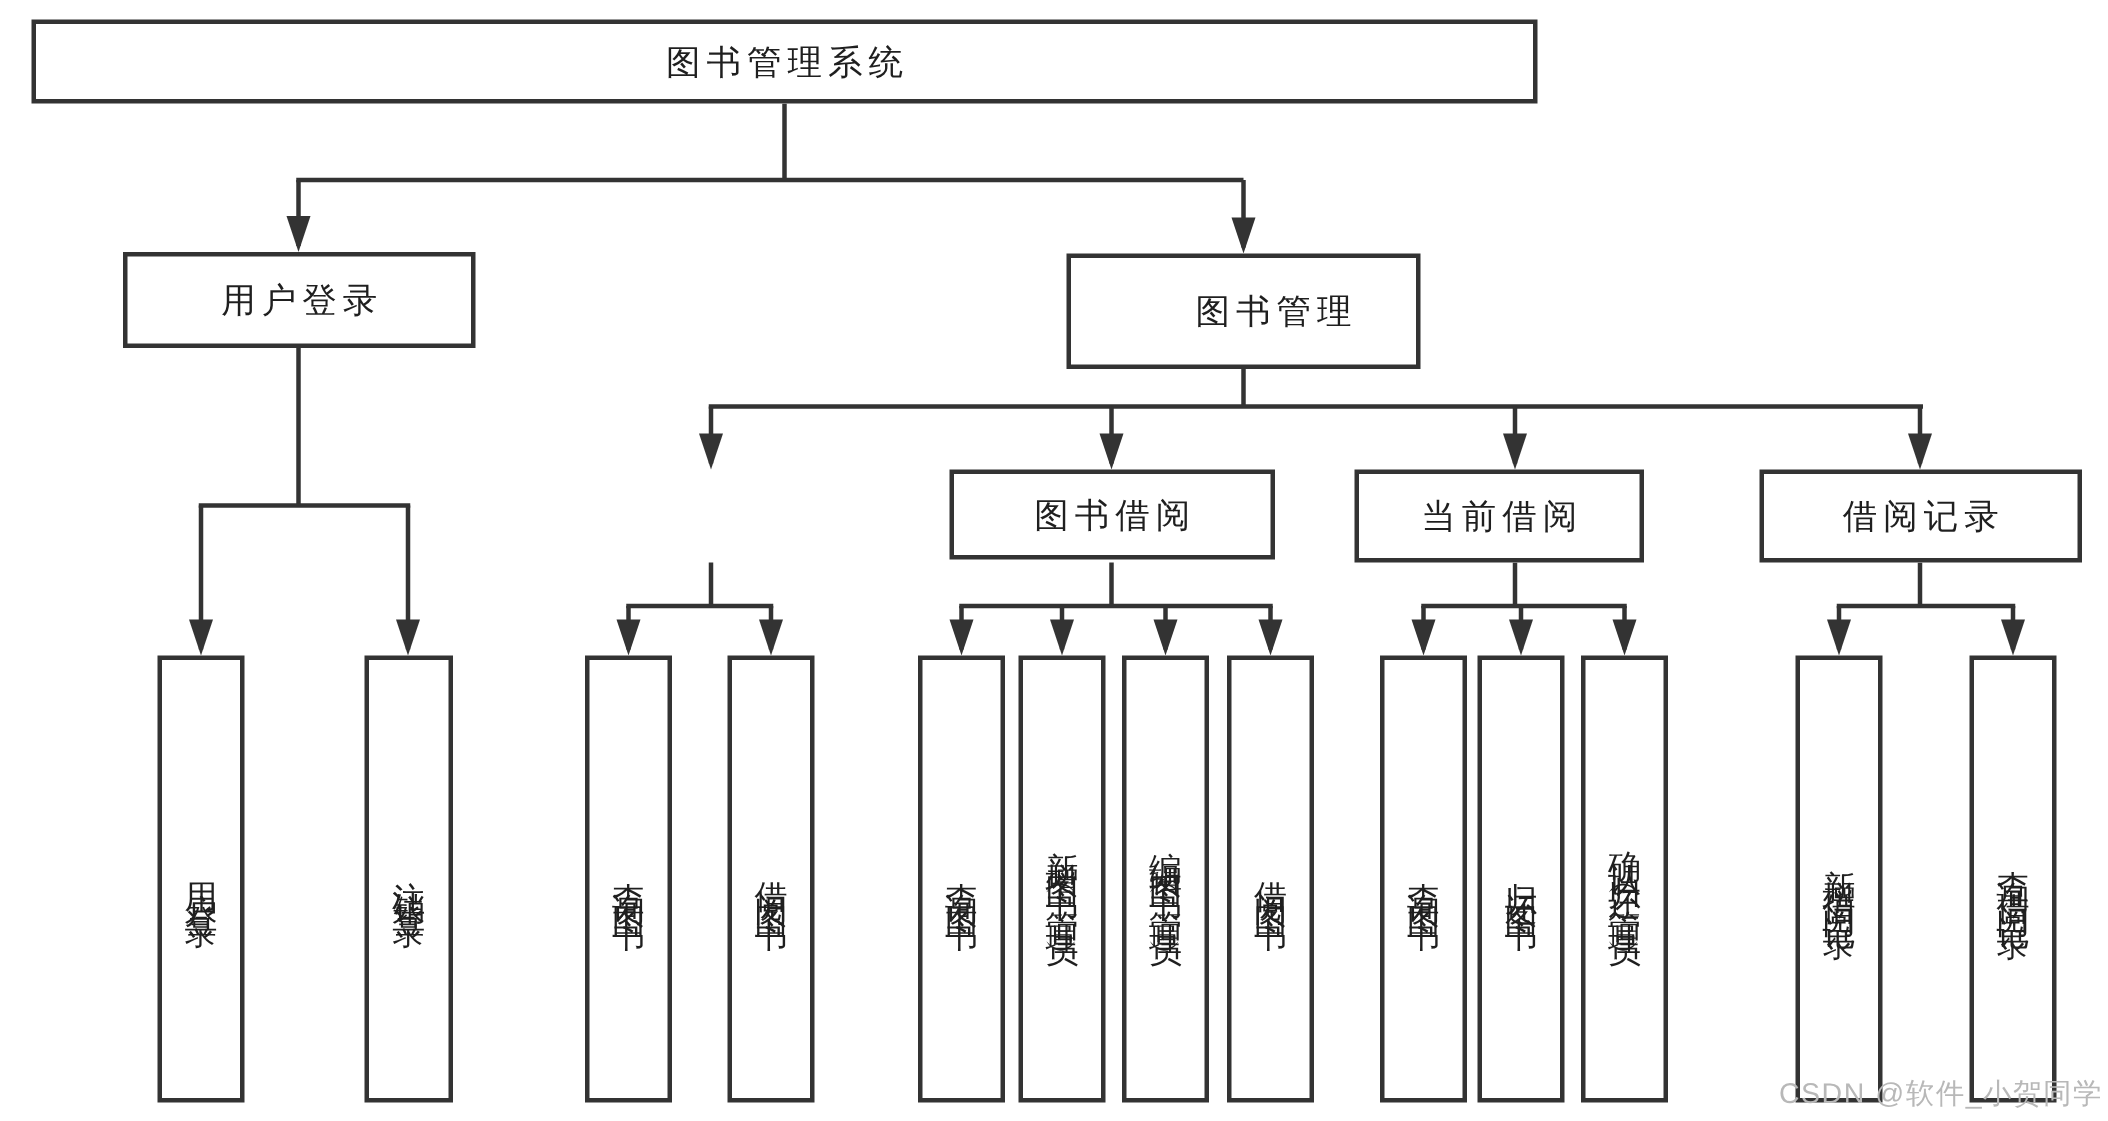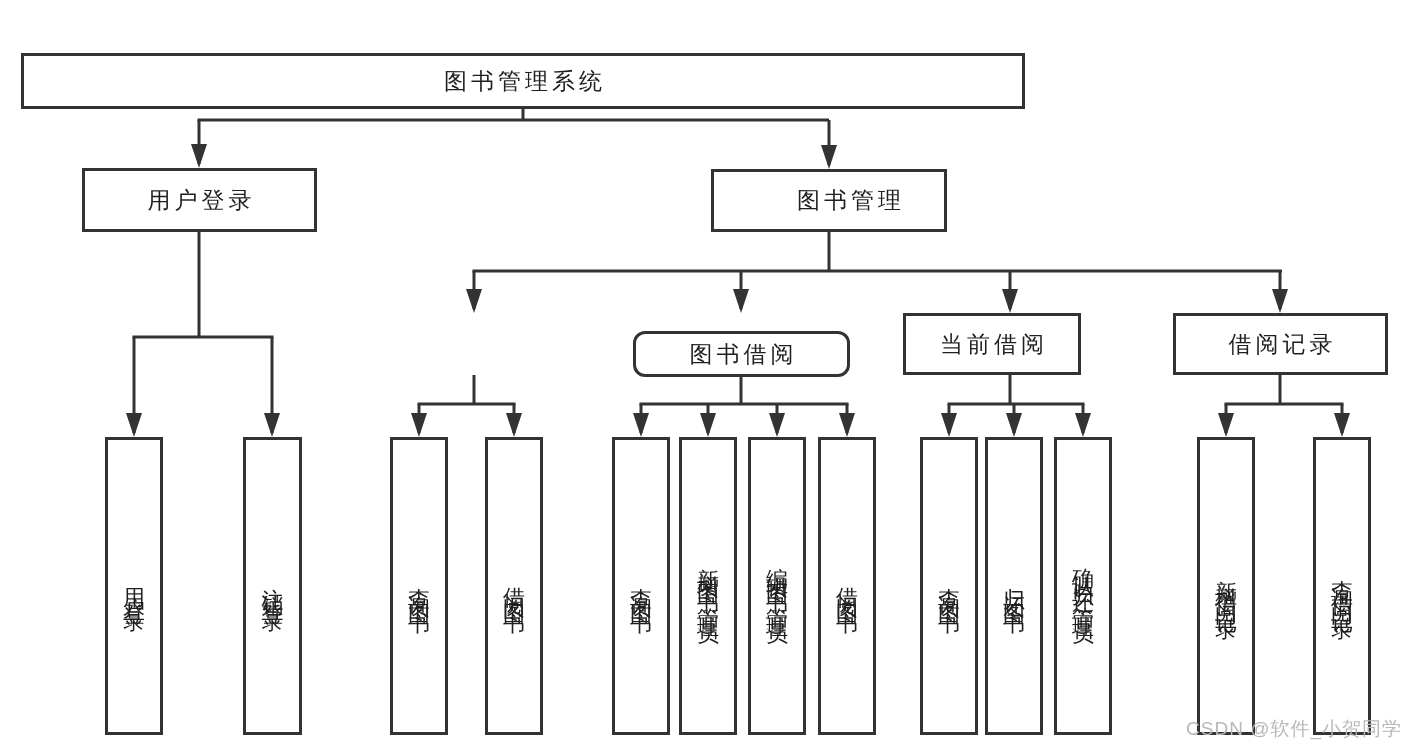--- a/index.html
+++ b/index.html
@@ -88,35 +88,35 @@
       <path d="M777 437 l-8 -24 l16 0 z"></path>
       <path d="M847 437 l-8 -24 l16 0 z"></path>
       <path d="M949 437 l-8 -24 l16 0 z"></path>
       <path d="M1014 437 l-8 -24 l16 0 z"></path>
       <path d="M1083 437 l-8 -24 l16 0 z"></path>
       <path d="M1226 437 l-8 -24 l16 0 z"></path>
       <path d="M1342 437 l-8 -24 l16 0 z"></path>
     </g>
   </svg>
 
-  <div class="node h" style="left:21px;top:13px;width:1004px;height:56px;margin-top:40px;">
+  <div class="node h" style="left:21px;top:13px;width:1004px;height:56px;">
     <span>图书管理系统</span>
   </div>
 
   <div class="node h" style="left:82px;top:168px;width:235px;height:64px;">
     <span>用户登录</span>
   </div>
-  <div class="node h" style="left:711px;top:169px;width:236px;height:63px;padding-left:40px;">
+  <div class="node h" style="left:711px;top:169px;width:236px;height:77px;padding-left:40px;">
     <span>图书管理</span>
   </div>
 
-  <div class="node h" style="left:633px;top:331px;width:217px;height:46px;border-radius:12px;">
+  <div class="node h" style="left:633px;top:313px;width:217px;height:60px;">
     <span>图书借阅</span>
   </div>
-  <div class="node h" style="left:903px;top:313px;width:178px;height:62px;align-items:center;">
+  <div class="node h" style="left:903px;top:313px;width:193px;height:62px;align-items:center;">
     <span>当前借阅</span>
   </div>
   <div class="node h" style="left:1173px;top:313px;width:215px;height:62px;">
     <span>借阅记录</span>
   </div>
 
   <div class="node v" style="left:105px;top:437px;width:58px;height:298px;">
     <span>用户登录</span>
   </div>
   <div class="node v" style="left:243px;top:437px;width:59px;height:298px;">

